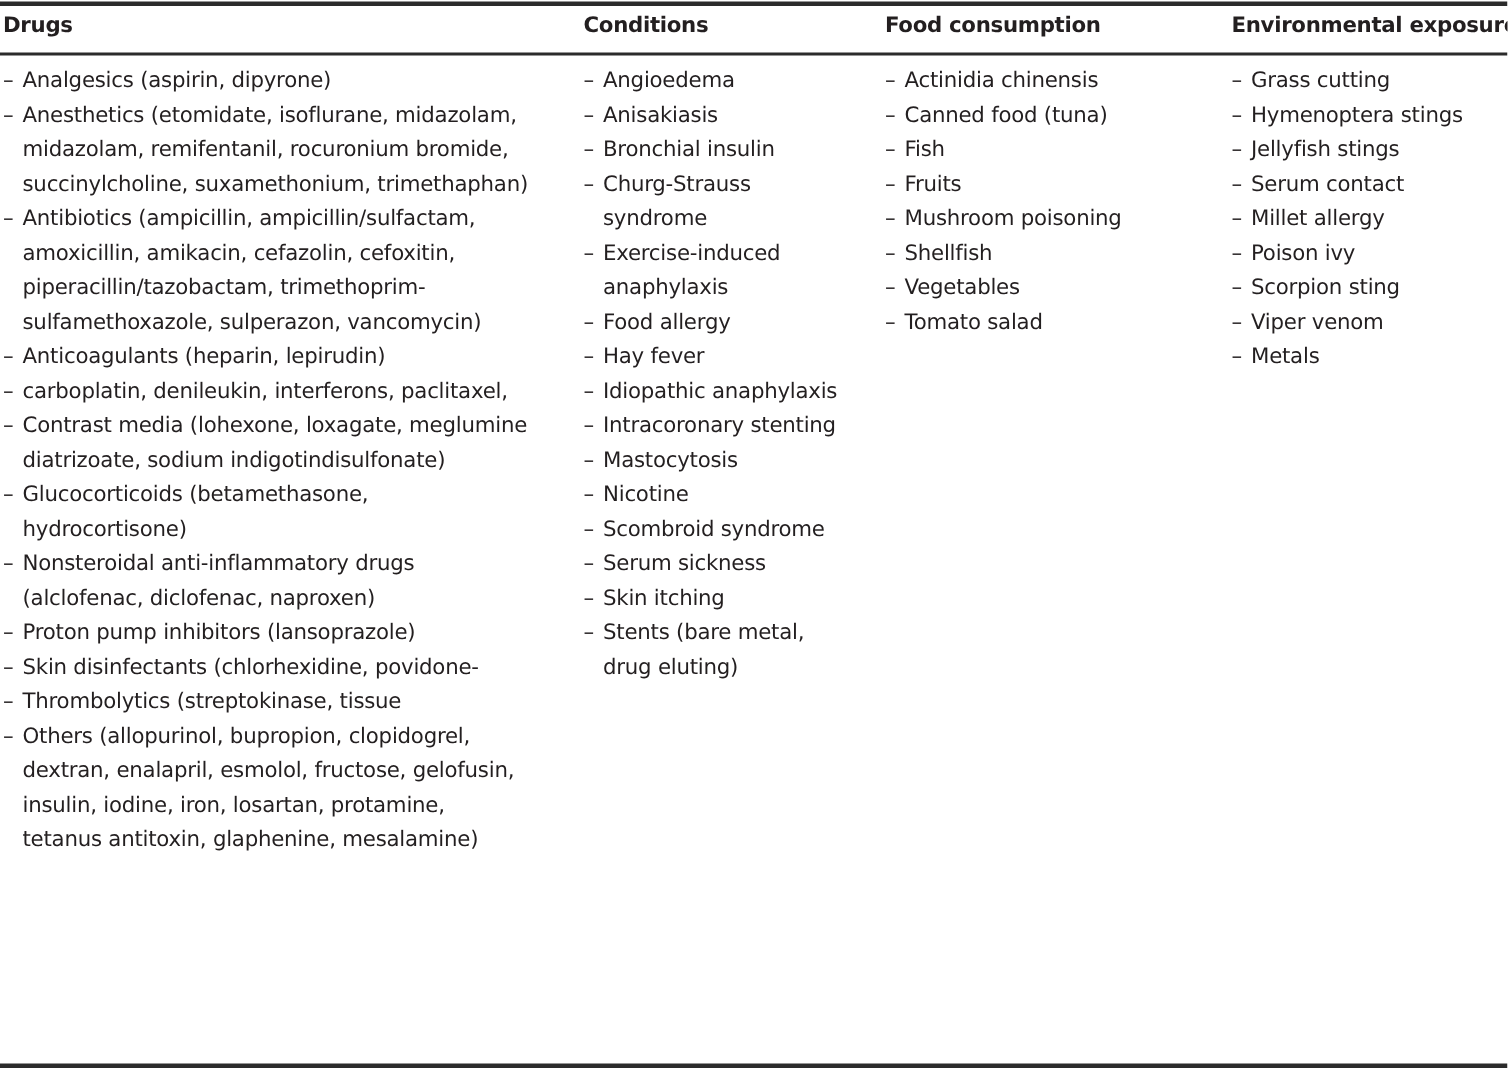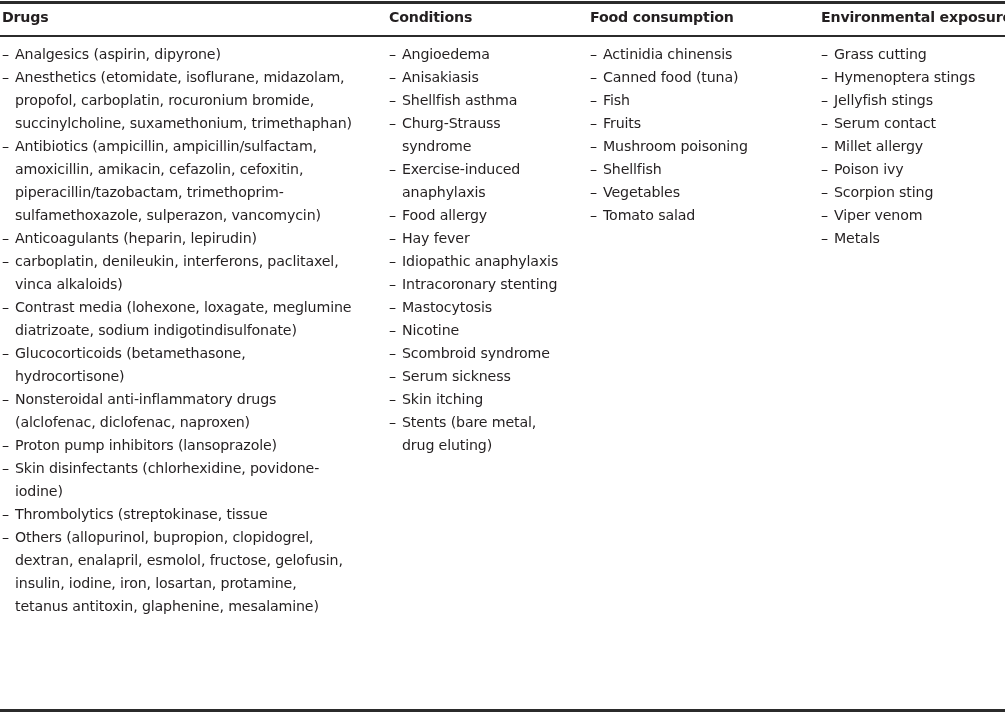--- a/index.html
+++ b/index.html
@@ -49,38 +49,37 @@
   <div class="col" id="c0">
     <div class="col-head">Drugs</div>
     <ul class="list">
         <li class="item">
           <span class="dash">–</span>
           <span class="line">Analgesics (aspirin, dipyrone)</span>
         </li>
         <li class="item">
           <span class="dash">–</span>
           <span class="line">Anesthetics (etomidate, isoflurane, midazolam,</span>
-          <span class="line">propofol, carboplatin, rocuronium bromide,</span>
+          <span class="line">midazolam, remifentanil, rocuronium bromide,</span>
           <span class="line">succinylcholine, suxamethonium, trimethaphan)</span>
         </li>
         <li class="item">
           <span class="dash">–</span>
           <span class="line">Antibiotics (ampicillin, ampicillin/sulfactam,</span>
           <span class="line">amoxicillin, amikacin, cefazolin, cefoxitin,</span>
           <span class="line">piperacillin/tazobactam, trimethoprim-</span>
           <span class="line">sulfamethoxazole, sulperazon, vancomycin)</span>
         </li>
         <li class="item">
           <span class="dash">–</span>
           <span class="line">Anticoagulants (heparin, lepirudin)</span>
         </li>
         <li class="item">
           <span class="dash">–</span>
           <span class="line">carboplatin, denileukin, interferons, paclitaxel,</span>
-          <span class="line">vinca alkaloids)</span>
         </li>
         <li class="item">
           <span class="dash">–</span>
           <span class="line">Contrast media (lohexone, loxagate, meglumine</span>
           <span class="line">diatrizoate, sodium indigotindisulfonate)</span>
         </li>
         <li class="item">
           <span class="dash">–</span>
           <span class="line">Glucocorticoids (betamethasone,</span>
           <span class="line">hydrocortisone)</span>
@@ -90,21 +89,20 @@
           <span class="line">Nonsteroidal anti-inflammatory drugs</span>
           <span class="line">(alclofenac, diclofenac, naproxen)</span>
         </li>
         <li class="item">
           <span class="dash">–</span>
           <span class="line">Proton pump inhibitors (lansoprazole)</span>
         </li>
         <li class="item">
           <span class="dash">–</span>
           <span class="line">Skin disinfectants (chlorhexidine, povidone-</span>
-          <span class="line">iodine)</span>
         </li>
         <li class="item">
           <span class="dash">–</span>
           <span class="line">Thrombolytics (streptokinase, tissue</span>
         </li>
         <li class="item">
           <span class="dash">–</span>
           <span class="line">Others (allopurinol, bupropion, clopidogrel,</span>
           <span class="line">dextran, enalapril, esmolol, fructose, gelofusin,</span>
           <span class="line">insulin, iodine, iron, losartan, protamine,</span>
@@ -118,21 +116,21 @@
         <li class="item">
           <span class="dash">–</span>
           <span class="line">Angioedema</span>
         </li>
         <li class="item">
           <span class="dash">–</span>
           <span class="line">Anisakiasis</span>
         </li>
         <li class="item">
           <span class="dash">–</span>
-          <span class="line">Shellfish asthma</span>
+          <span class="line">Bronchial insulin</span>
         </li>
         <li class="item">
           <span class="dash">–</span>
           <span class="line">Churg-Strauss</span>
           <span class="line">syndrome</span>
         </li>
         <li class="item">
           <span class="dash">–</span>
           <span class="line">Exercise-induced</span>
           <span class="line">anaphylaxis</span>

